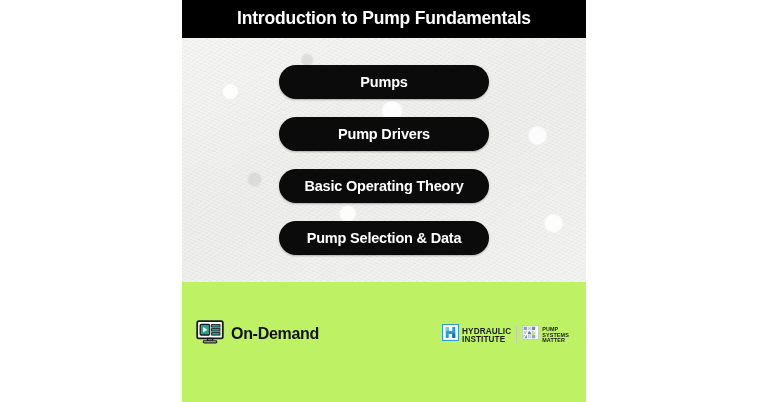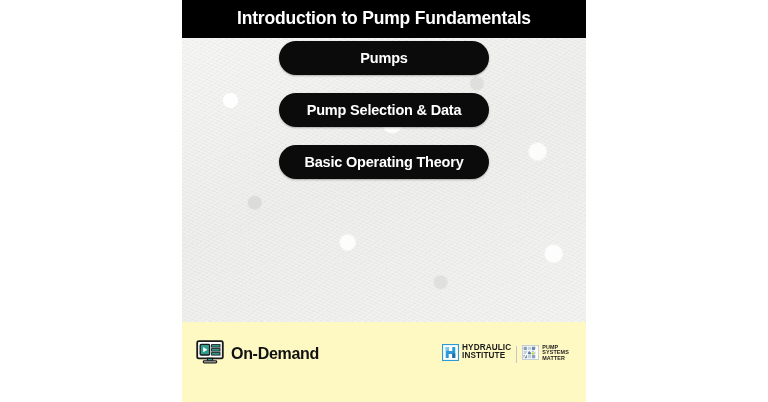--- a/index.html
+++ b/index.html
@@ -50,40 +50,40 @@
     letter-spacing: -0.2px;
     line-height: 1;
     text-align: center;
     white-space: nowrap;
   }
 
   
   .slide-body {
     position: relative;
     flex: 0 0 auto;
-    height: 284px;
+    height: 244px;
     background-color: #f1f1f0;
     background-image:
       radial-gradient(circle at 12% 22%, rgba(255,255,255,0.95) 0 7px, rgba(0,0,0,0) 8px),
       radial-gradient(circle at 31% 9%,  rgba(208,208,205,0.55) 0 5px, rgba(0,0,0,0) 7px),
       radial-gradient(circle at 52% 30%, rgba(255,255,255,0.9) 0 9px, rgba(0,0,0,0) 11px),
       radial-gradient(circle at 73% 16%, rgba(205,205,202,0.45) 0 6px, rgba(0,0,0,0) 8px),
       radial-gradient(circle at 88% 40%, rgba(255,255,255,0.85) 0 8px, rgba(0,0,0,0) 10px),
       radial-gradient(circle at 18% 58%, rgba(203,203,200,0.5) 0 6px, rgba(0,0,0,0) 8px),
       radial-gradient(circle at 41% 72%, rgba(255,255,255,0.9) 0 7px, rgba(0,0,0,0) 9px),
       radial-gradient(circle at 64% 86%, rgba(206,206,203,0.45) 0 6px, rgba(0,0,0,0) 8px),
       radial-gradient(circle at 92% 76%, rgba(255,255,255,0.9) 0 8px, rgba(0,0,0,0) 10px),
       repeating-linear-gradient(24deg, rgba(0,0,0,0.022) 0 1px, rgba(255,255,255,0.03) 1px 3px),
       repeating-linear-gradient(-38deg, rgba(0,0,0,0.018) 0 1px, rgba(255,255,255,0.025) 1px 4px),
       linear-gradient(160deg, #f6f6f5 0%, #eeeeec 48%, #f3f3f2 100%);
     display: flex;
     flex-direction: column;
     align-items: center;
     justify-content: flex-start;
-    padding-top: 3px;
+    padding-top: 27px;
     box-sizing: border-box;
   }
 
   
   .topic-list {
     display: flex;
     flex-direction: column;
     align-items: center;
     gap: 18px;
     width: 100%;
@@ -101,21 +101,21 @@
     font-weight: bold;
     letter-spacing: -0.2px;
     white-space: nowrap;
     box-shadow: 0 1px 2px rgba(0,0,0,0.28);
     box-sizing: border-box;
   }
 
   
   .slide-footer {
     flex: 1 1 auto;
-    background: #fef9c3;
+    background: #bef264;
     display: flex;
     align-items: center;
     justify-content: space-between;
     padding: 0 12px 16px 14px;
     box-sizing: border-box;
   }
 
   .ondemand-badge {
     display: flex;
     align-items: center;
@@ -130,21 +130,21 @@
   }
 
   
   .brand-logos {
     display: flex;
     align-items: center;
     gap: 0;
   }
   .logo-block {
     display: flex;
-    align-items: flex-start;
+    align-items: flex-end;
     gap: 3px;
     padding: 0 5px;
   }
   .logo-divider {
     width: 1px;
     height: 17px;
     background: #c6c6c6;
   }
   .logo-words {
     display: flex;
@@ -174,24 +174,27 @@
     <div class="slide-header">
       <div class="slide-title">Introduction to Pump Fundamentals</div>
     </div>
 
     <div class="slide-body">
       <div class="topic-list">
         <div class="topic-pill">
           <span>Pumps</span>
         </div>
         <div class="topic-pill">
+          <span>Pump Drivers</span>
+        </div>
+        <div class="topic-pill">
+          <span>Basic Operating Theory</span>
+        </div>
+        <div class="topic-pill">
           <span>Pump Selection &amp; Data</span>
-        </div>
-        <div class="topic-pill">
-          <span>Basic Operating Theory</span>
         </div>
       </div>
     </div>
 
     <div class="slide-footer">
 
       <div class="ondemand-badge">
         <span>
           <svg width="28" height="24" viewBox="0 0 28 24" aria-hidden="true">
             <rect x="1.2" y="1.2" width="25.6" height="17.2" rx="1.6" fill="#ffffff" stroke="#1a1a1a" stroke-width="1.8"></rect>

